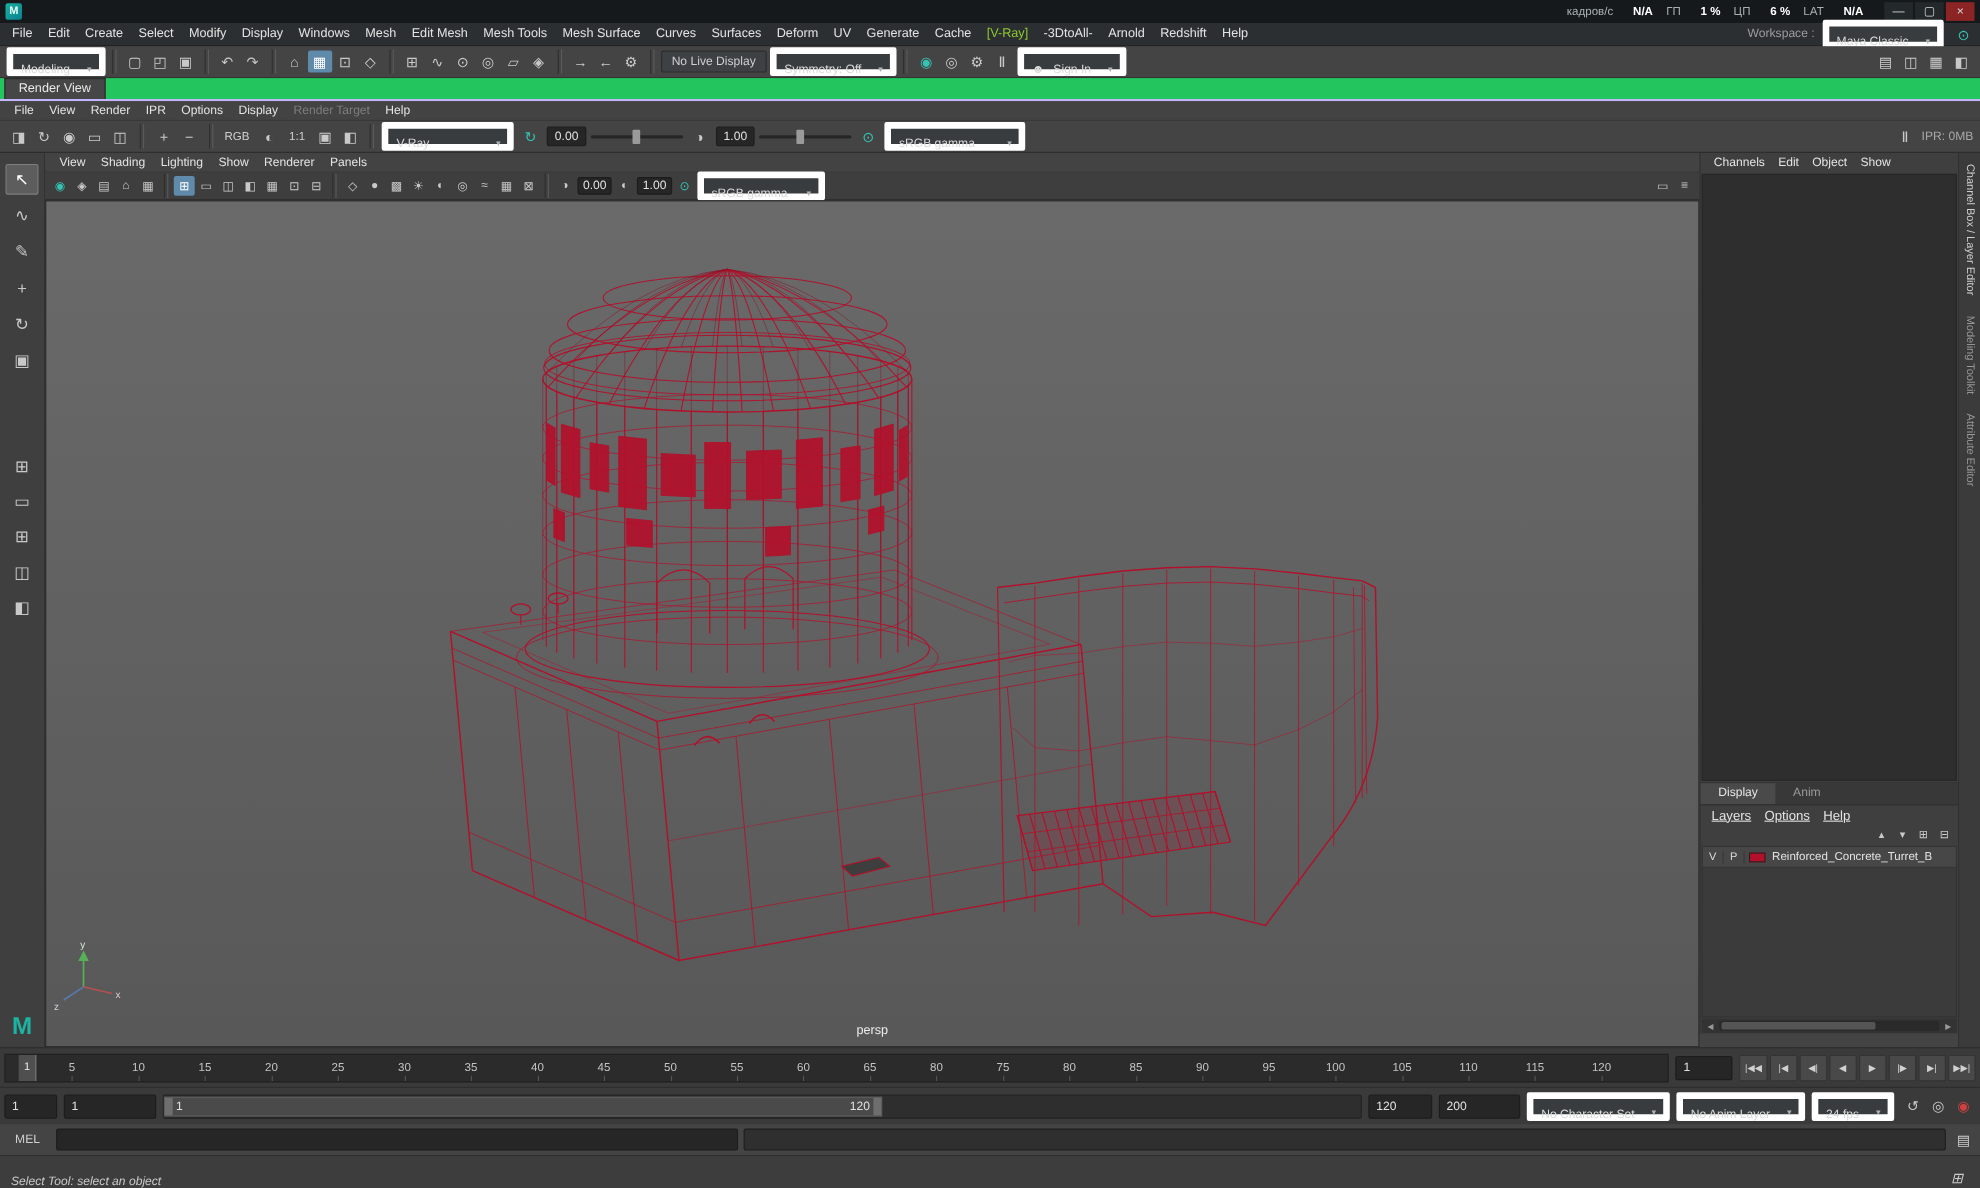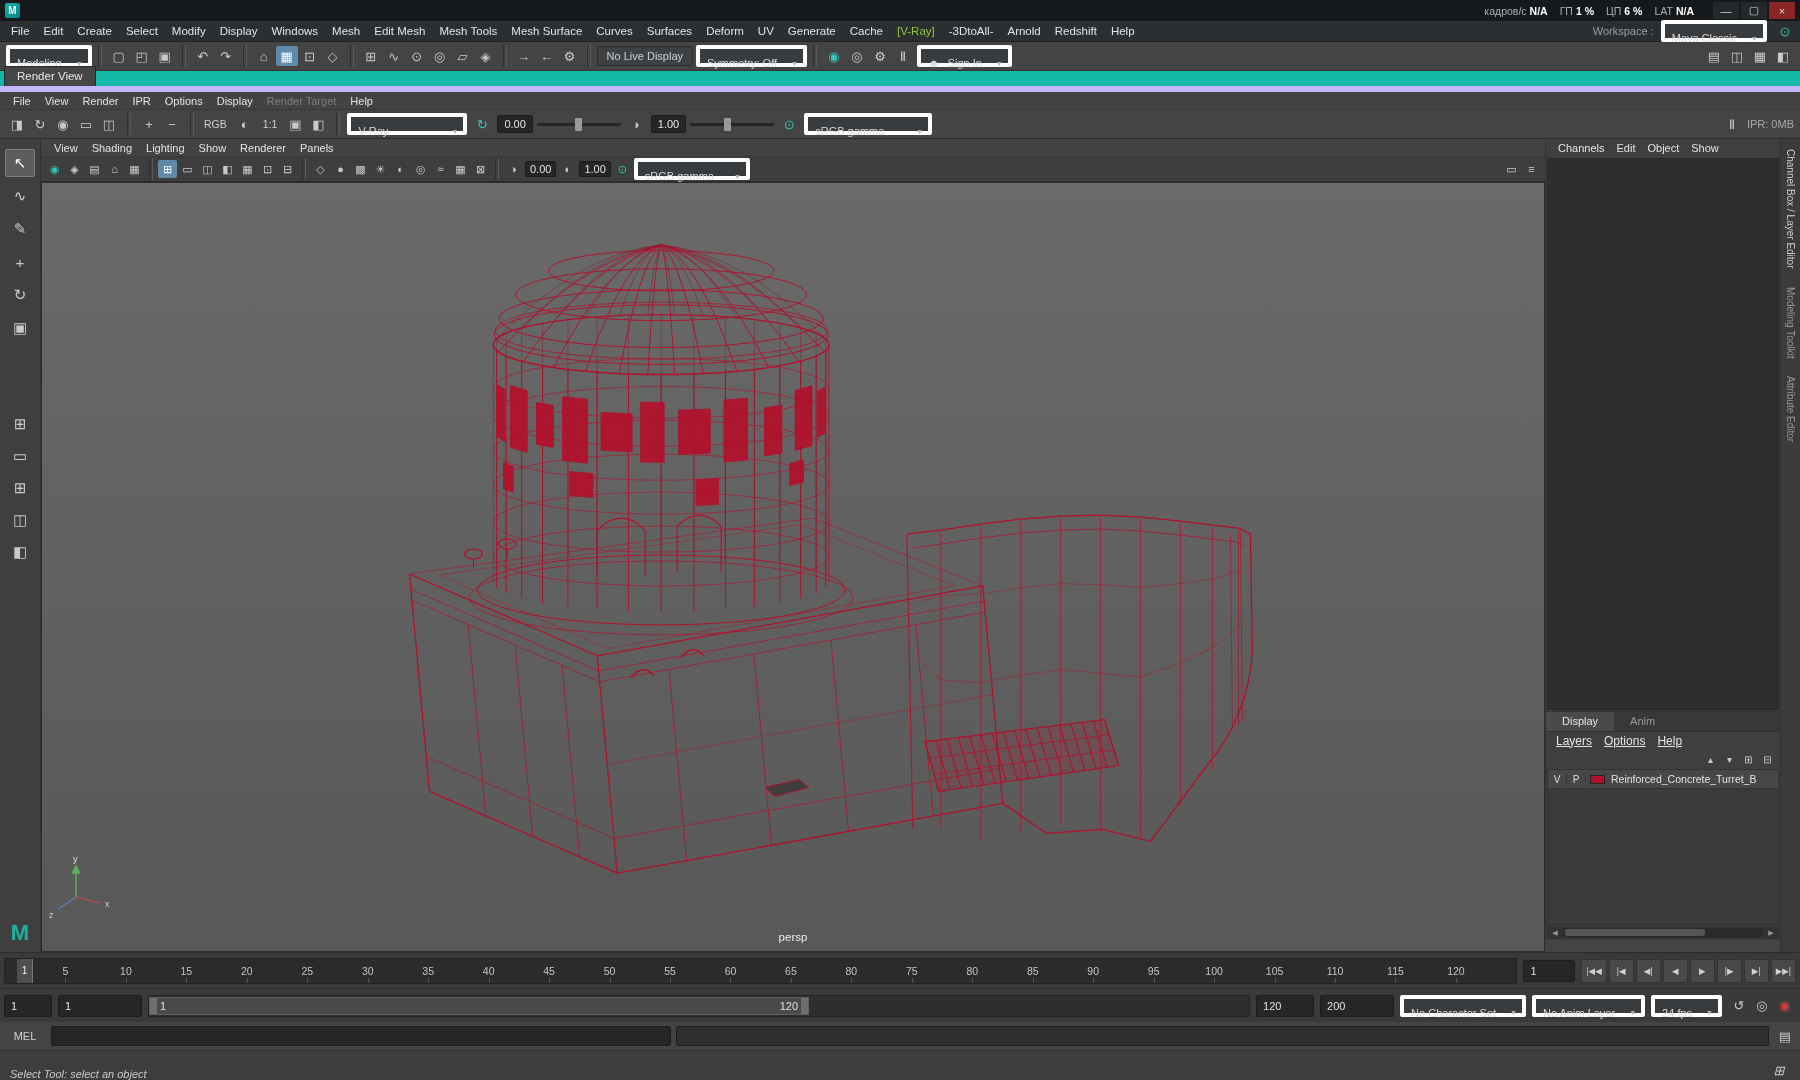--- a/index.html
+++ b/index.html
@@ -6,55 +6,55 @@
     font-family:"Liberation Sans",sans-serif;font-size:11px;color:#d6d6d6;}
   *{box-sizing:border-box;user-select:none;}
   .row{position:absolute;left:0;right:0;}
 
   
   .titlebar{top:0;height:21px;background:#15191c;display:flex;align-items:center;gap:7px;padding:0 5px;}
   .appicon{width:15px;height:15px;border-radius:2px;background:linear-gradient(135deg,#17b3a2,#0b7f90);
     color:#eafffb;font-size:10px;font-weight:bold;display:flex;align-items:center;justify-content:center;}
   .titletext{color:#d9d9d9;font-size:11px;white-space:nowrap;}
   .perf{margin-left:auto;display:flex;gap:12px;align-items:center;color:#a9b0b4;font-size:10.5px;white-space:nowrap;}
-  .perf b{color:#fff;font-weight:bold;margin-left:3px;}
+  .perf b{color:#fff;font-weight:bold;margin-left:18px;}
   .winbtns{display:flex;gap:2px;margin-left:12px;}
   .winbtn{width:26px;height:17px;display:flex;align-items:center;justify-content:center;color:#d5d5d5;font-size:11px;background:#23282b;}
   .winbtn.close{background:#8b2525;}
 
   
   .menubar{top:21px;height:21px;background:#2c2f31;border-bottom:1px solid #222;display:flex;align-items:center;padding:0 4px;}
   .menus{display:flex;}
   .mitem{padding:2px 7px;color:#e3e3e3;font-size:11.5px;white-space:nowrap;}
   .mitem.disabled{color:#7d7d7d;}
   .workspace{margin-left:auto;display:flex;align-items:center;gap:7px;color:#9c9c9c;white-space:nowrap;}
 
   
-  .combo{height:20px;background:#393c3e;border:4px solid #ffffff;border-radius:2px;display:inline-flex;
+  .combo{height:20px;background:#393c3e;border:6px solid #ffffff;border-radius:2px;display:inline-flex;
     align-items:center;padding:14px 0 0 7px;gap:8px;color:#dadada;white-space:nowrap;}
   .combo .arrow{font-size:7px;color:#b0b0b0;border-left:1px solid #2a2a2a;padding:0 5px;height:100%;display:flex;align-items:center;}
   .labelbox{height:20px;display:flex;align-items:center;padding:0 9px;background:#3e4143;border:1px solid #2c2c2c;
     border-radius:2px;color:#cfcfcf;white-space:nowrap;}
   .nfield{height:18px;background:#262626;border:1px solid #1c1c1c;border-radius:2px;color:#e2e2e2;
     display:flex;align-items:center;padding:0 6px;min-width:34px;}
   .icon{width:22px;height:20px;display:flex;align-items:center;justify-content:center;color:#c9c9c9;
     font-size:13px;border-radius:2px;flex:none;}
   .icon.active{background:#5f8aaa;color:#fff;}
   .icon.teal{color:#35c3b4;}
   .icon.red{color:#d04040;}
   .grp{display:flex;gap:1px;align-items:center;}
   .sep{width:4px;height:22px;border-left:1px solid #2e2e2e;border-right:1px solid #5a5a5a;margin:0 3px;flex:none;}
   .slider{width:84px;height:3px;background:#262626;border-radius:2px;position:relative;flex:none;}
   .knob{position:absolute;top:-5px;width:7px;height:13px;background:#9a9a9a;border-radius:1px;}
 
   
   .statusline{top:42px;height:29px;background:#444;border-bottom:1px solid #333;display:flex;align-items:center;gap:3px;padding:0 6px;}
 
   
-  .rv-tabstrip{top:71px;height:21px;background:#14b8a6;border-bottom:6px solid #c4b5fd;display:flex;align-items:flex-end;}
+  .rv-tabstrip{top:71px;height:21px;background:#22c55e;border-bottom:2px solid #c4b5fd;display:flex;}
   .rv-tab{background:#464646;color:#e8e8e8;padding:3px 12px 4px;font-size:11.5px;border:1px solid #282828;border-bottom:none;margin-left:4px;}
   .rv-menubar{top:92px;height:18px;background:#434343;border-bottom:1px solid #383838;display:flex;align-items:center;padding:0 6px;}
   .rv-menubar .mitem{padding:1px 7px;font-size:11px;}
   .rv-toolbar{top:110px;height:29px;background:#444;border-bottom:1px solid #2b2b2b;display:flex;align-items:center;gap:4px;padding:0 6px;}
   .smalltext{color:#cfcfcf;font-size:10.5px;padding:0 3px;white-space:nowrap;}
   .iprmem{margin-left:auto;display:flex;align-items:center;gap:4px;color:#a8a8a8;}
 
   
   #main{position:absolute;left:0;right:0;top:139px;bottom:128px;}
   #toolbox{position:absolute;left:0;top:0;bottom:0;width:41px;background:#3f3f3f;border-right:1px solid #323232;

